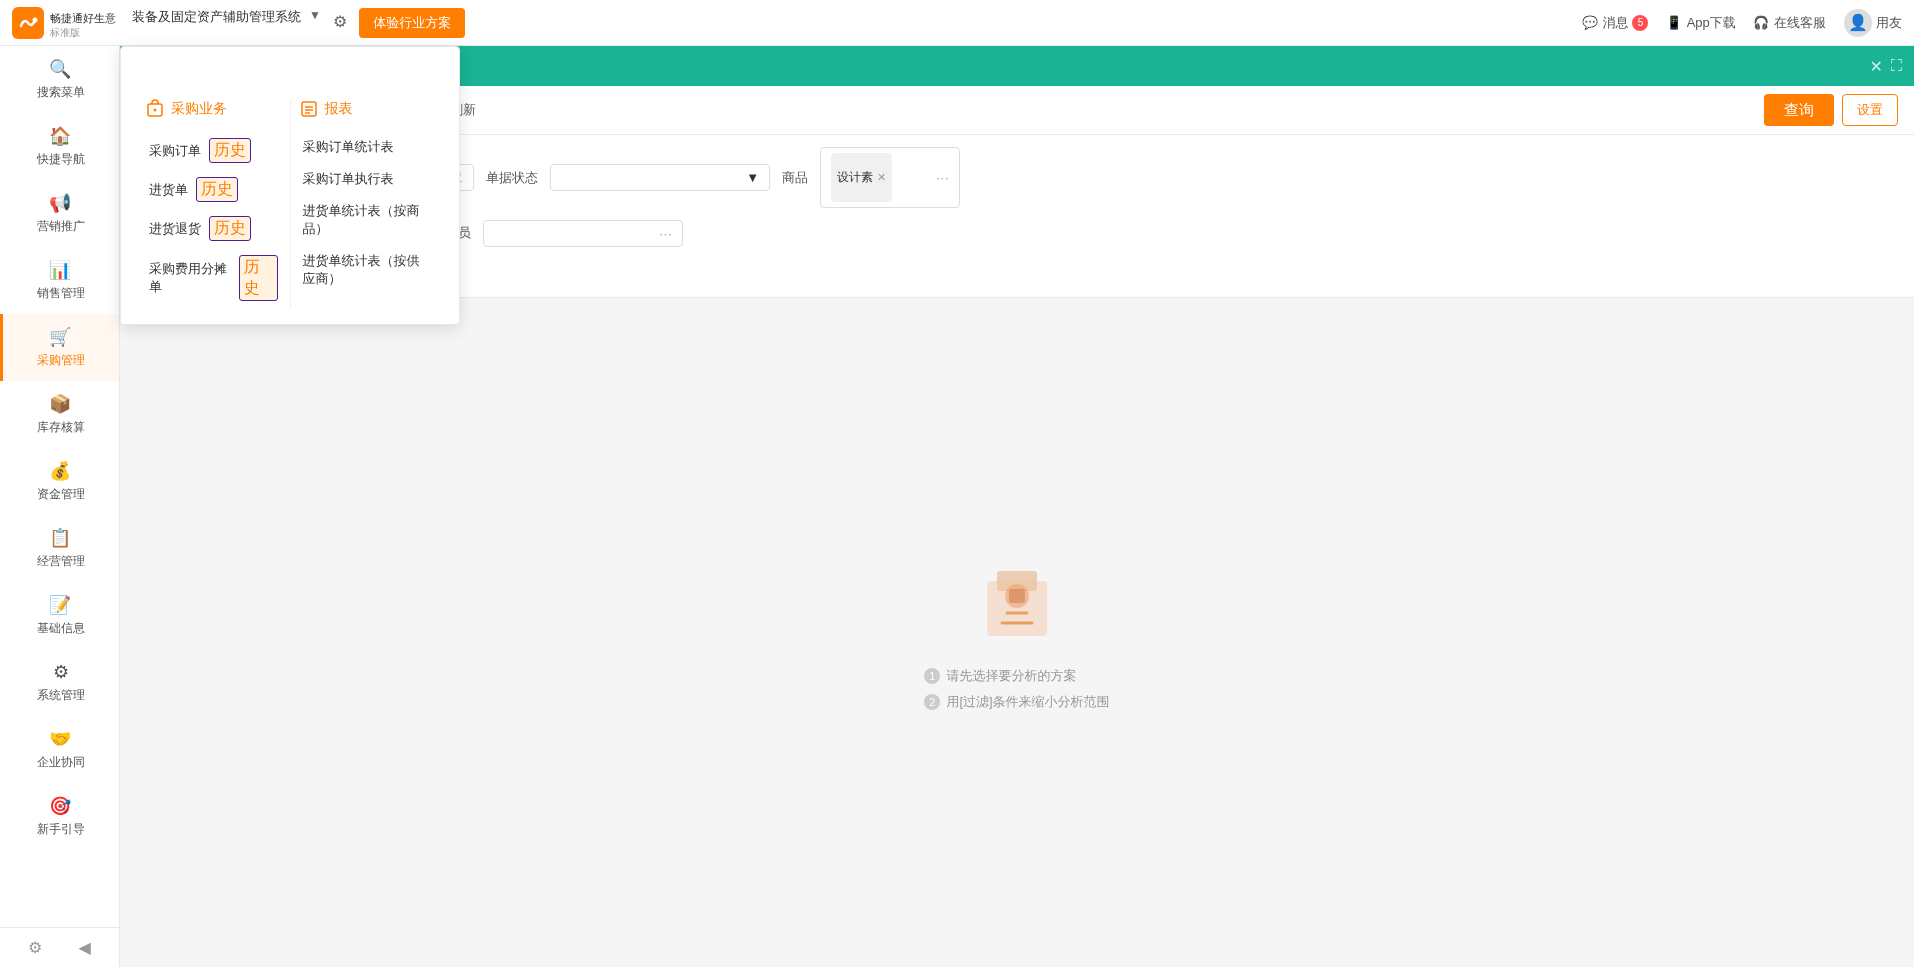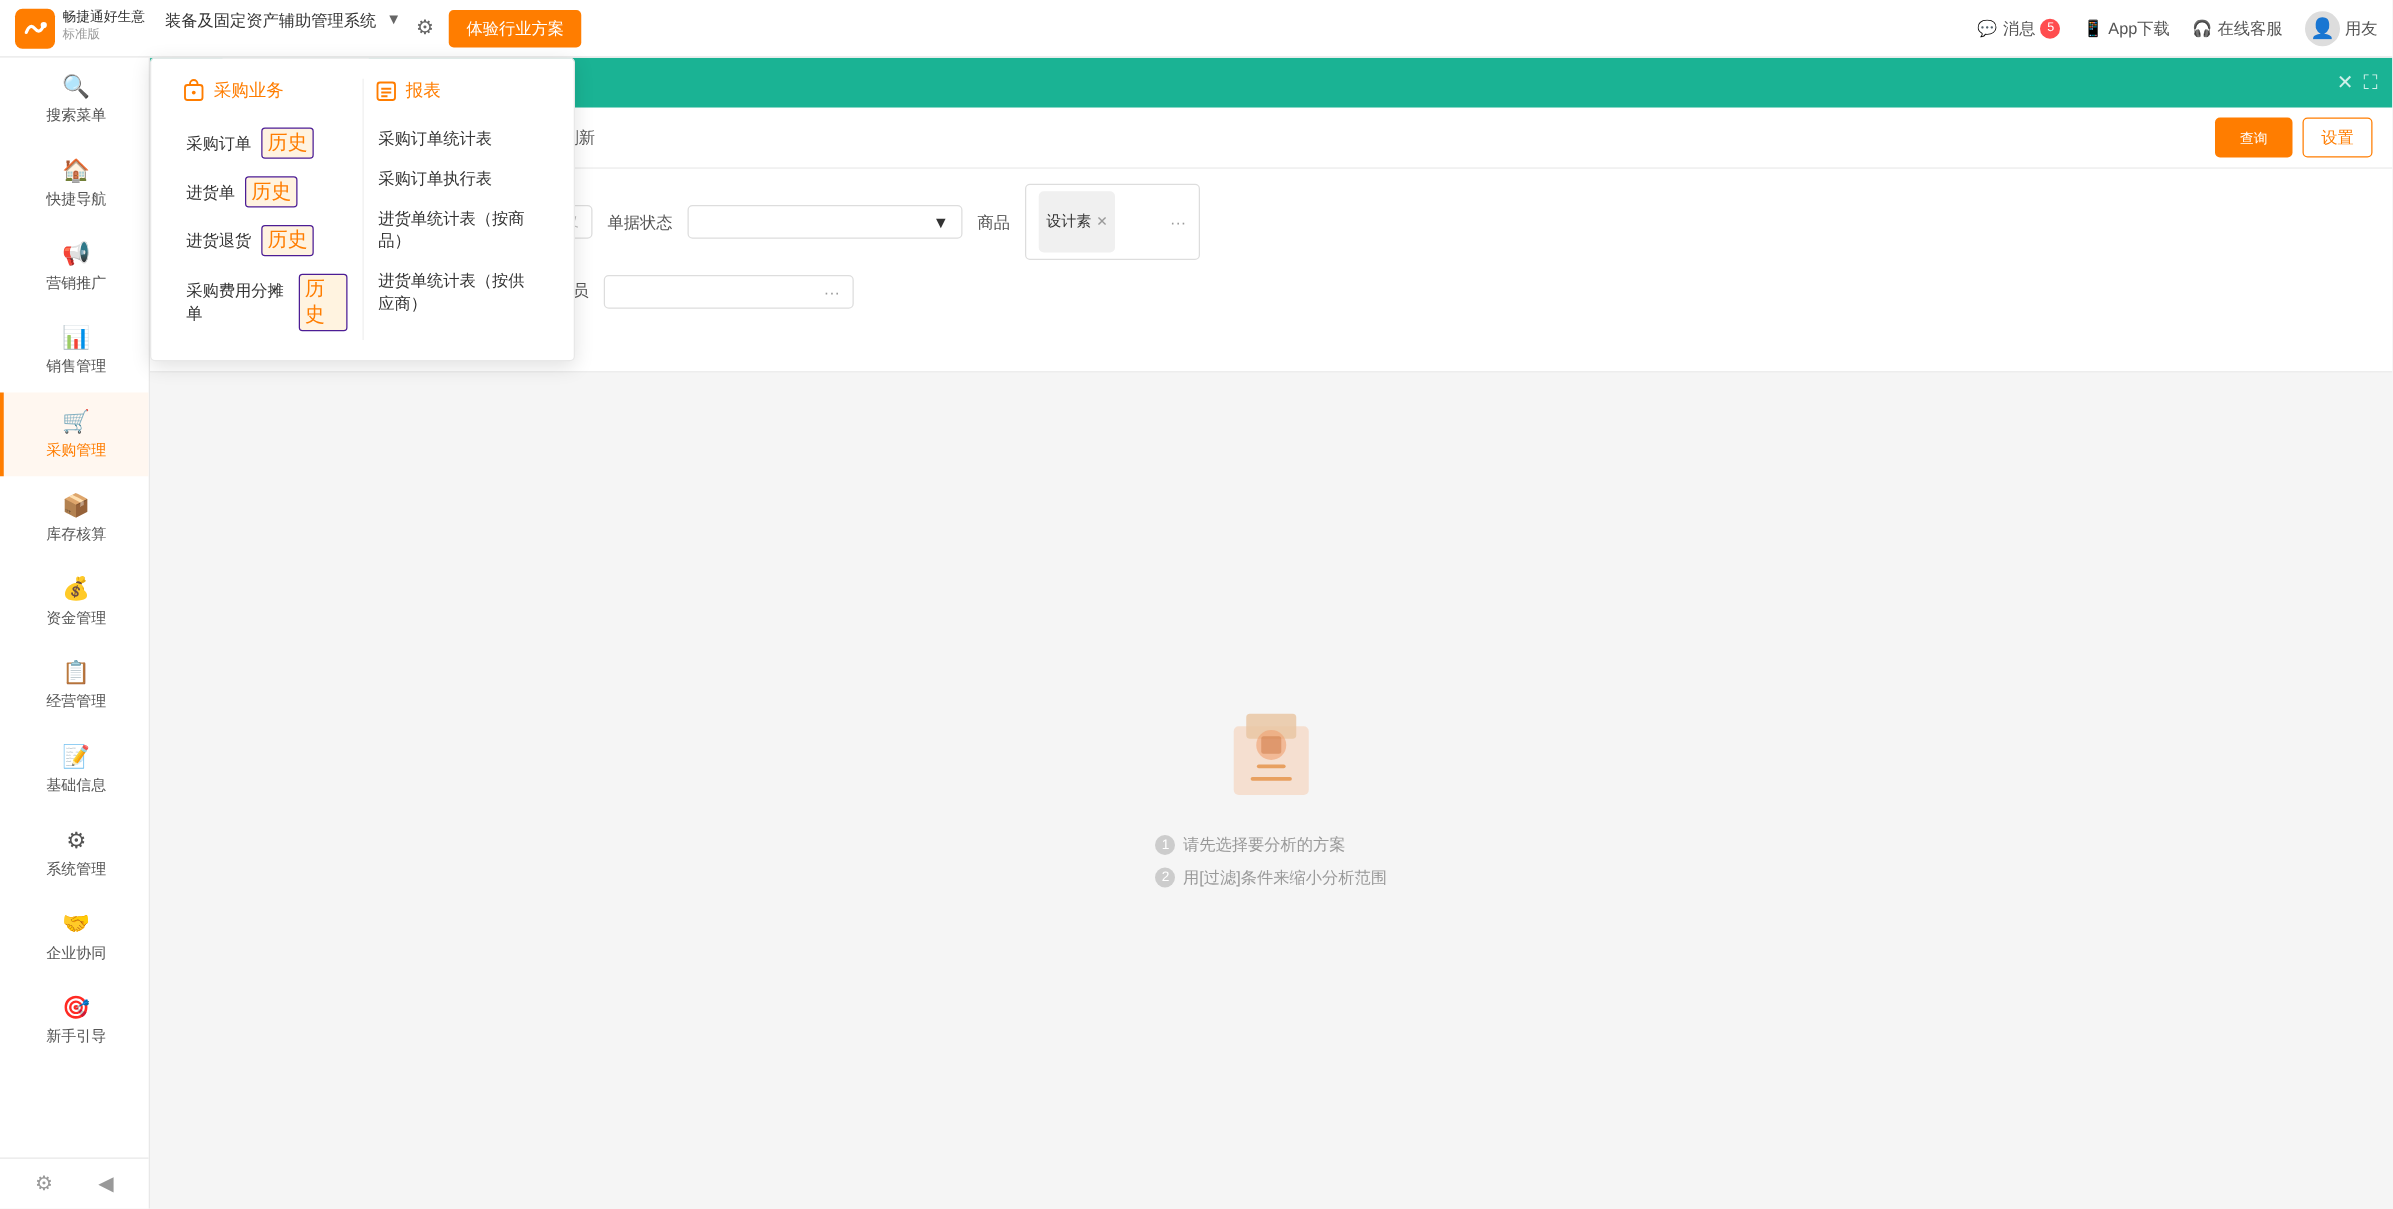--- a/index.html
+++ b/index.html
@@ -12,21 +12,21 @@
       display: flex;
       align-items: center;
       padding: 0 12px;
       border-bottom: 1px solid #e8e8e8;
       position: relative;
       z-index: 100;
     }
     .logo-area {
       width: 120px;
       display: flex;
-      align-items: flex-start;
+      align-items: flex-end;
       gap: 6px;
     }
     .logo-icon {
       width: 32px;
       height: 32px;
       background: #ff7d00;
       border-radius: 6px;
       display: flex;
       align-items: center;
       justify-content: center;
@@ -254,21 +254,21 @@
       gap: 4px;
     }
     .tag .close { color: #999; cursor: pointer; font-size: 11px; }
     .btn-query {
       background: #ff7d00;
       color: white;
       border: none;
       border-radius: 4px;
       padding: 6px 20px;
       cursor: pointer;
-      font-size: 11px;
+      font-size: 15px;
     }
     .btn-set {
       background: white;
       color: #ff7d00;
       border: 1px solid #ff7d00;
       border-radius: 4px;
       padding: 6px 14px;
       cursor: pointer;
       font-size: 13px;
     }
@@ -341,20 +341,21 @@
       width: 340px;
       padding: 16px;
     }
     .dropdown-columns {
       display: flex;
       gap: 0;
     }
     .dropdown-col {
       flex: 1;
       padding: 0 8px;
+      margin-top: 36px;
     }
     .dropdown-col:first-child { border-right: 1px solid #f0f0f0; }
     .dropdown-col-header {
       display: flex;
       align-items: center;
       gap: 6px;
       margin-bottom: 12px;
       color: #ff7d00;
       font-size: 14px;
       font-weight: 500;

